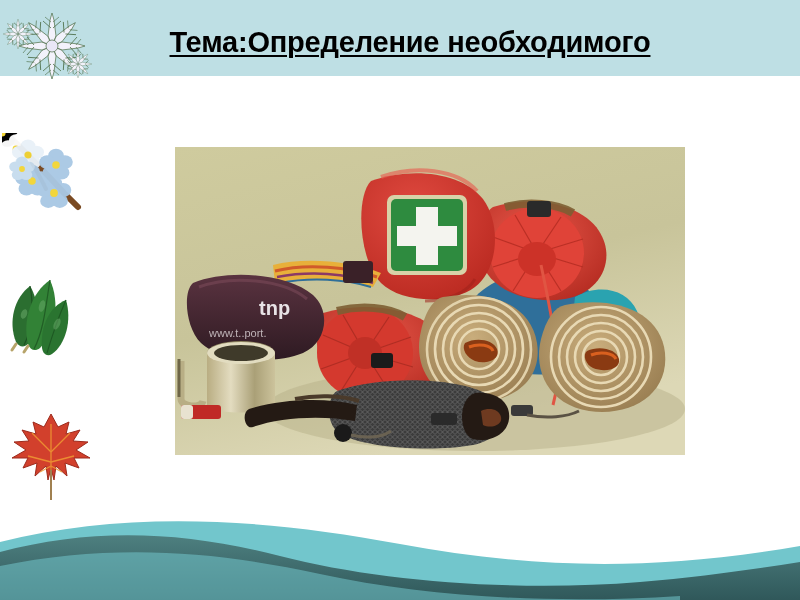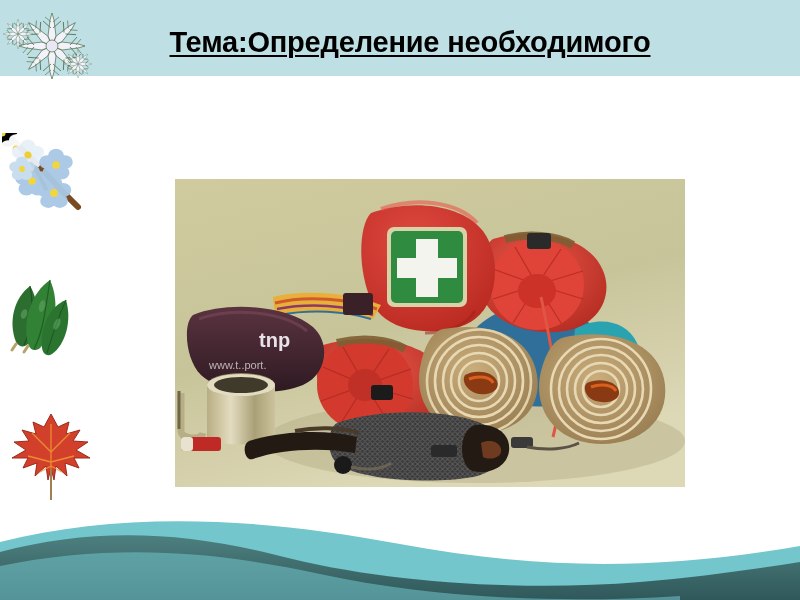--- a/index.html
+++ b/index.html
@@ -78,21 +78,20 @@
 
   
   .photo-frame {
     position: absolute;
     left: 175px;
     top: 147px;
     width: 510px;
     height: 308px;
     overflow: hidden;
     background: #ccc8a0;
-    margin-top: 32px;
   }
   .photo-frame svg { display: block; }
 
   
   .waves {
     position: absolute;
     left: 0;
     bottom: 0;
     width: 800px;
     height: 130px;

